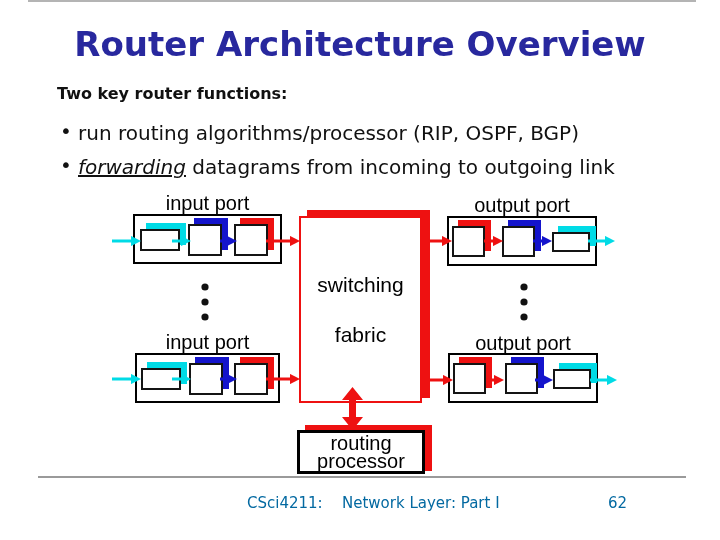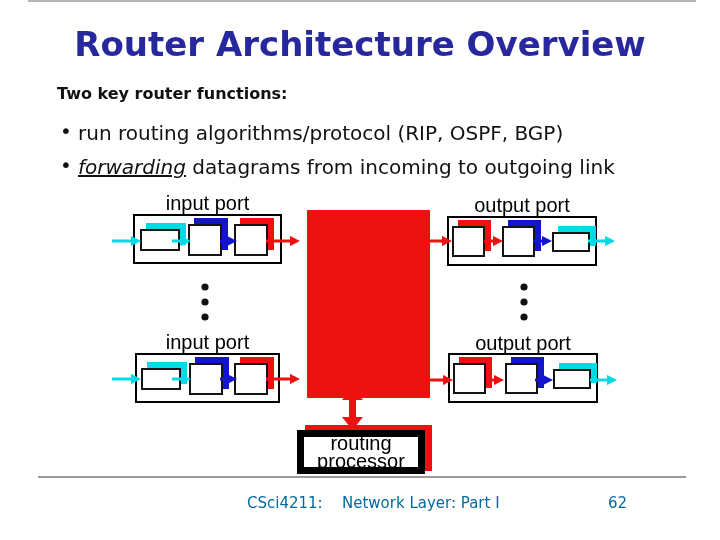--- a/index.html
+++ b/index.html
@@ -35,21 +35,21 @@
   .fabric-shadow{position:absolute;left:307px;top:210px;width:123px;height:188px;background:var(--accent-red,#ee1111);}
   .fabric{
     position:absolute;left:299px;top:216px;width:123px;height:187px;box-sizing:border-box;
     background:#fff;border:2.5px solid var(--accent-red,#ee1111);
     display:flex;flex-direction:column;align-items:center;justify-content:center;gap:26px;
     font-family:"Liberation Sans",sans-serif;font-size:21px;color:#000;
   }
   .proc-shadow{position:absolute;left:305px;top:425px;width:127px;height:46px;background:var(--accent-red,#ee1111);}
   .proc{
     position:absolute;left:297px;top:430px;width:128px;height:44px;box-sizing:border-box;
-    background:#fff;border:7px solid #000000;
+    background:#fff;border:3px solid #000000;
     display:flex;flex-direction:column;align-items:center;justify-content:center;
     font-family:"Liberation Sans",sans-serif;font-size:20px;line-height:18px;color:#000;
   }
   .arrows{position:absolute;left:0;top:0;width:720px;height:540px;z-index:6;pointer-events:none;}
   .arrow-red{stroke:var(--accent-red,#ee1111);stroke-width:3;}
   .arrow-blue{stroke:var(--accent-blue,#1414cc);stroke-width:3;}
   .arrow-cyan{stroke:var(--accent-cyan,#00dbe6);stroke-width:3;}
   .head-red{fill:var(--accent-red,#ee1111);}
   .head-blue{fill:var(--accent-blue,#1414cc);}
   .head-cyan{fill:var(--accent-cyan,#00dbe6);}
@@ -66,21 +66,21 @@
 <body>
 
 <div class="slide">
   <div class="top-edge"></div>
 
   <h1 class="title">Router Architecture Overview</h1>
   <div class="subtitle">Two key router functions:</div>
 
   <div class="bullet b1">
     <span class="bdot">•</span>
-    <span class="btext"><span class="em"></span><span>run routing algorithms/protocol (RIP, OSPF, BGP)</span></span>
+    <span class="btext"><span class="em"></span><span>run routing algorithms/processor (RIP, OSPF, BGP)</span></span>
   </div>
   <div class="bullet b2">
     <span class="bdot">•</span>
     <span class="btext"><span class="em">forwarding</span><span> datagrams from incoming to outgoing link</span></span>
   </div>
 
   <div class="port-label" style="left:133px;top:192px;width:149px;">input port</div>
   <div class="port-label" style="left:447px;top:194px;width:150px;">output port</div>
   <div class="port-label" style="left:135px;top:331px;width:145px;">input port</div>
   <div class="port-label" style="left:448px;top:332px;width:150px;">output port</div>
@@ -103,20 +103,24 @@
     <div class="mini sh-cyan" style="left:103px;top:14px;width:38px;height:20px;"></div>
   </div>
 
   <div class="port-box" style="left:448px;top:353px;width:150px;height:50px;">
     <div class="mini sh-red" style="left:3px;top:8px;width:33px;height:31px;"></div>
     <div class="mini sh-blue" style="left:55px;top:8px;width:33px;height:31px;"></div>
     <div class="mini sh-cyan" style="left:103px;top:14px;width:38px;height:20px;"></div>
   </div>
 
   <div class="fabric-shadow"></div>
+  <div class="fabric">
+    <span>switching</span>
+    <span>fabric</span>
+  </div>
 
   <div class="proc-shadow"></div>
   <div class="proc">
     <span>routing</span>
     <span>processor</span>
   </div>
 
   <svg class="arrows" viewBox="0 0 720 540" xmlns="http://www.w3.org/2000/svg">
     <defs>
       <marker id="mRed" viewBox="0 0 10 10" refX="1" refY="5" markerWidth="3.4" markerHeight="3.4" orient="auto">

